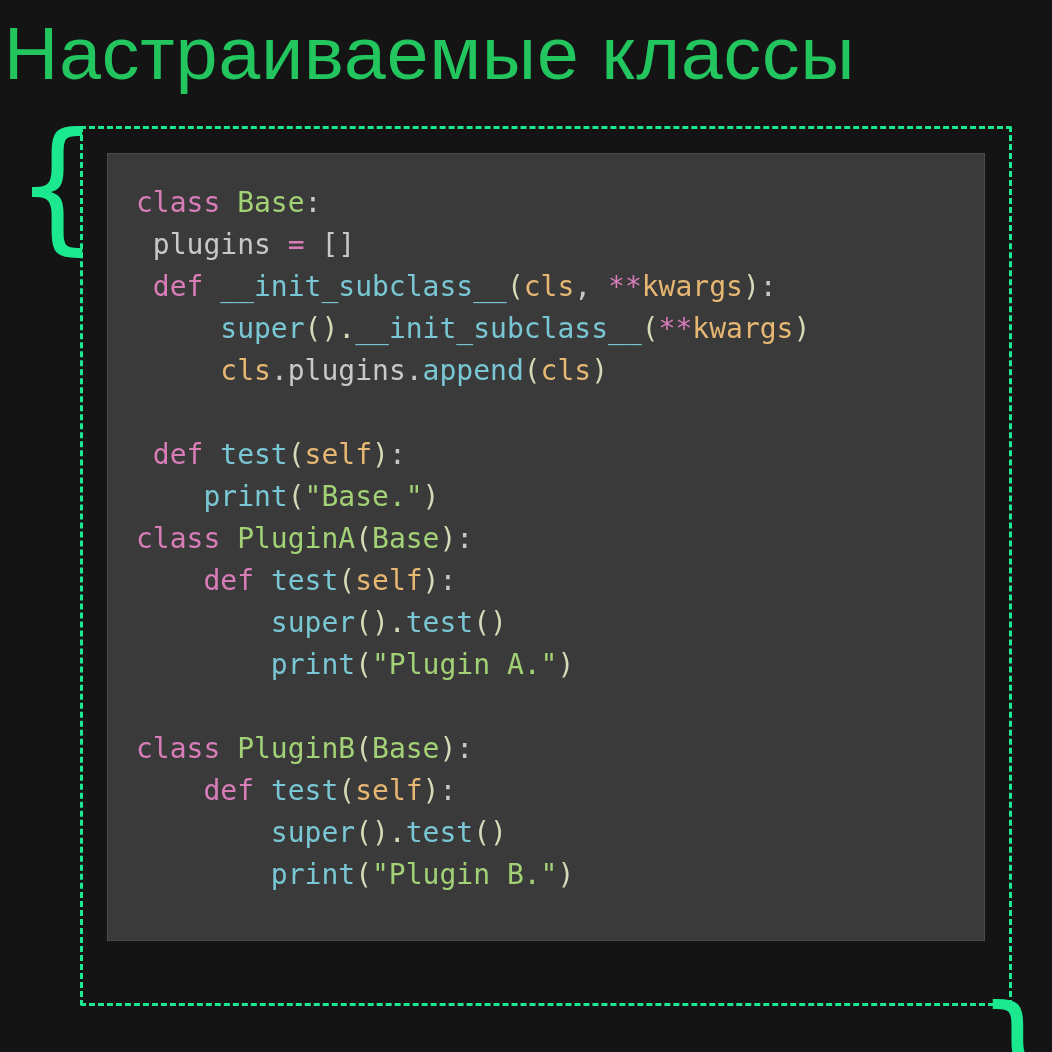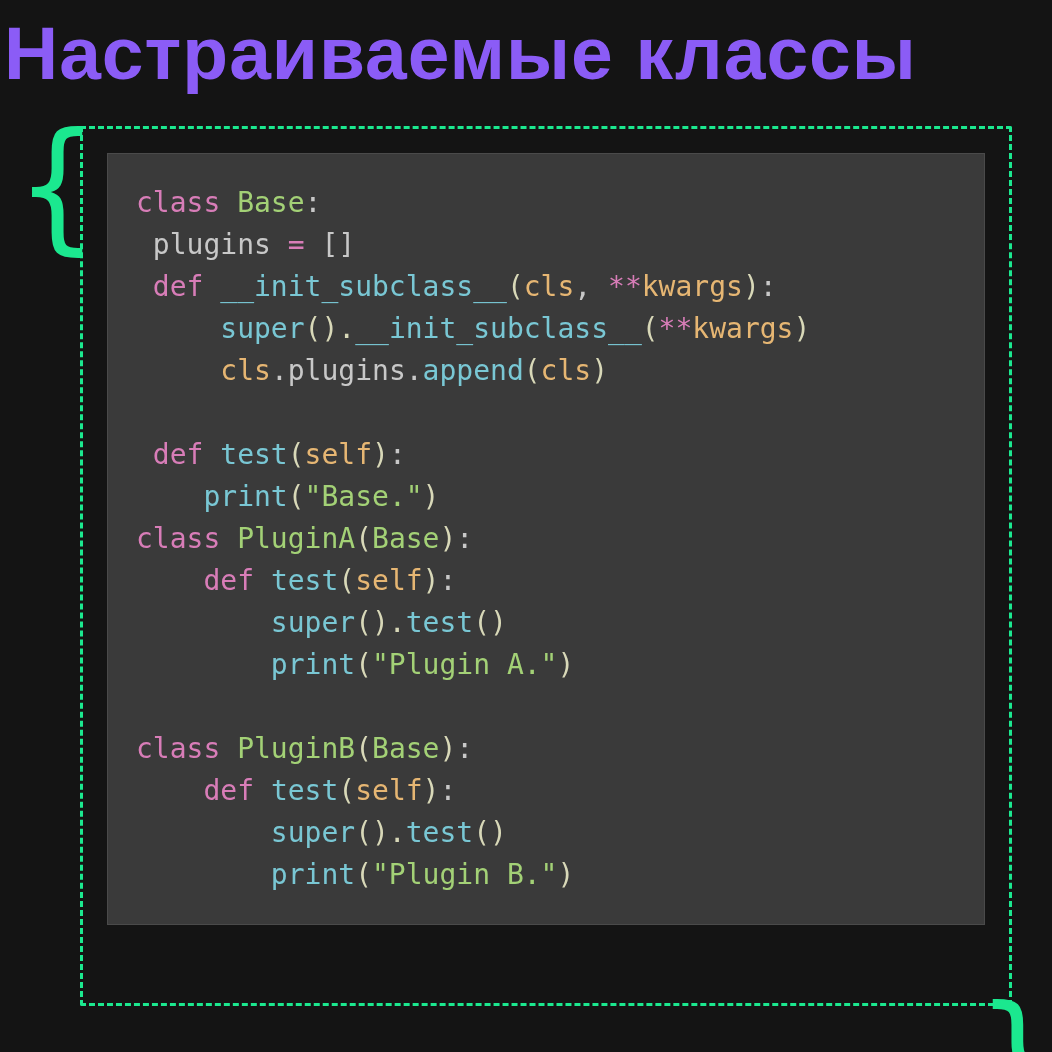--- a/index.html
+++ b/index.html
@@ -4,23 +4,23 @@
 <style>
   * { margin: 0; padding: 0; box-sizing: border-box; }
   body {
     width: 1052px;
     height: 1052px;
     background: #141414;
     overflow: hidden;
     font-family: "Helvetica Neue", Arial, sans-serif;
   }
   .title {
-    color: #8b5cf6;
+    color: #22c55e;
     font-size: 75px;
-    font-weight: 700;
+    font-weight: 400;
     letter-spacing: 1px;
     padding: 10px 0 0 4px;
     font-stretch: expanded;
   }
   .container {
     position: relative;
     margin: 30px 40px 0 80px;
   }
   .dashed-border {
     position: absolute;
@@ -50,21 +50,21 @@
     font-size: 130px;
     font-family: "Consolas", monospace;
     font-weight: normal;
     line-height: 1;
     transform: scaleY(1.1);
   }
   .code-block {
     position: relative;
     background: #3a3a3a;
     margin: 24px;
-    padding: 28px 20px 28px 28px;
+    padding: 28px 20px 44px 28px;
     border: 1px solid #4a4a4a;
     font-family: "SF Mono", "Menlo", "Consolas", monospace;
     font-size: 28px;
     line-height: 1.5;
     color: #c8c8c8;
     white-space: pre;
     overflow: hidden;
   }
   .k-class { color: #d87db8; }
   .k-def   { color: #d87db8; }

